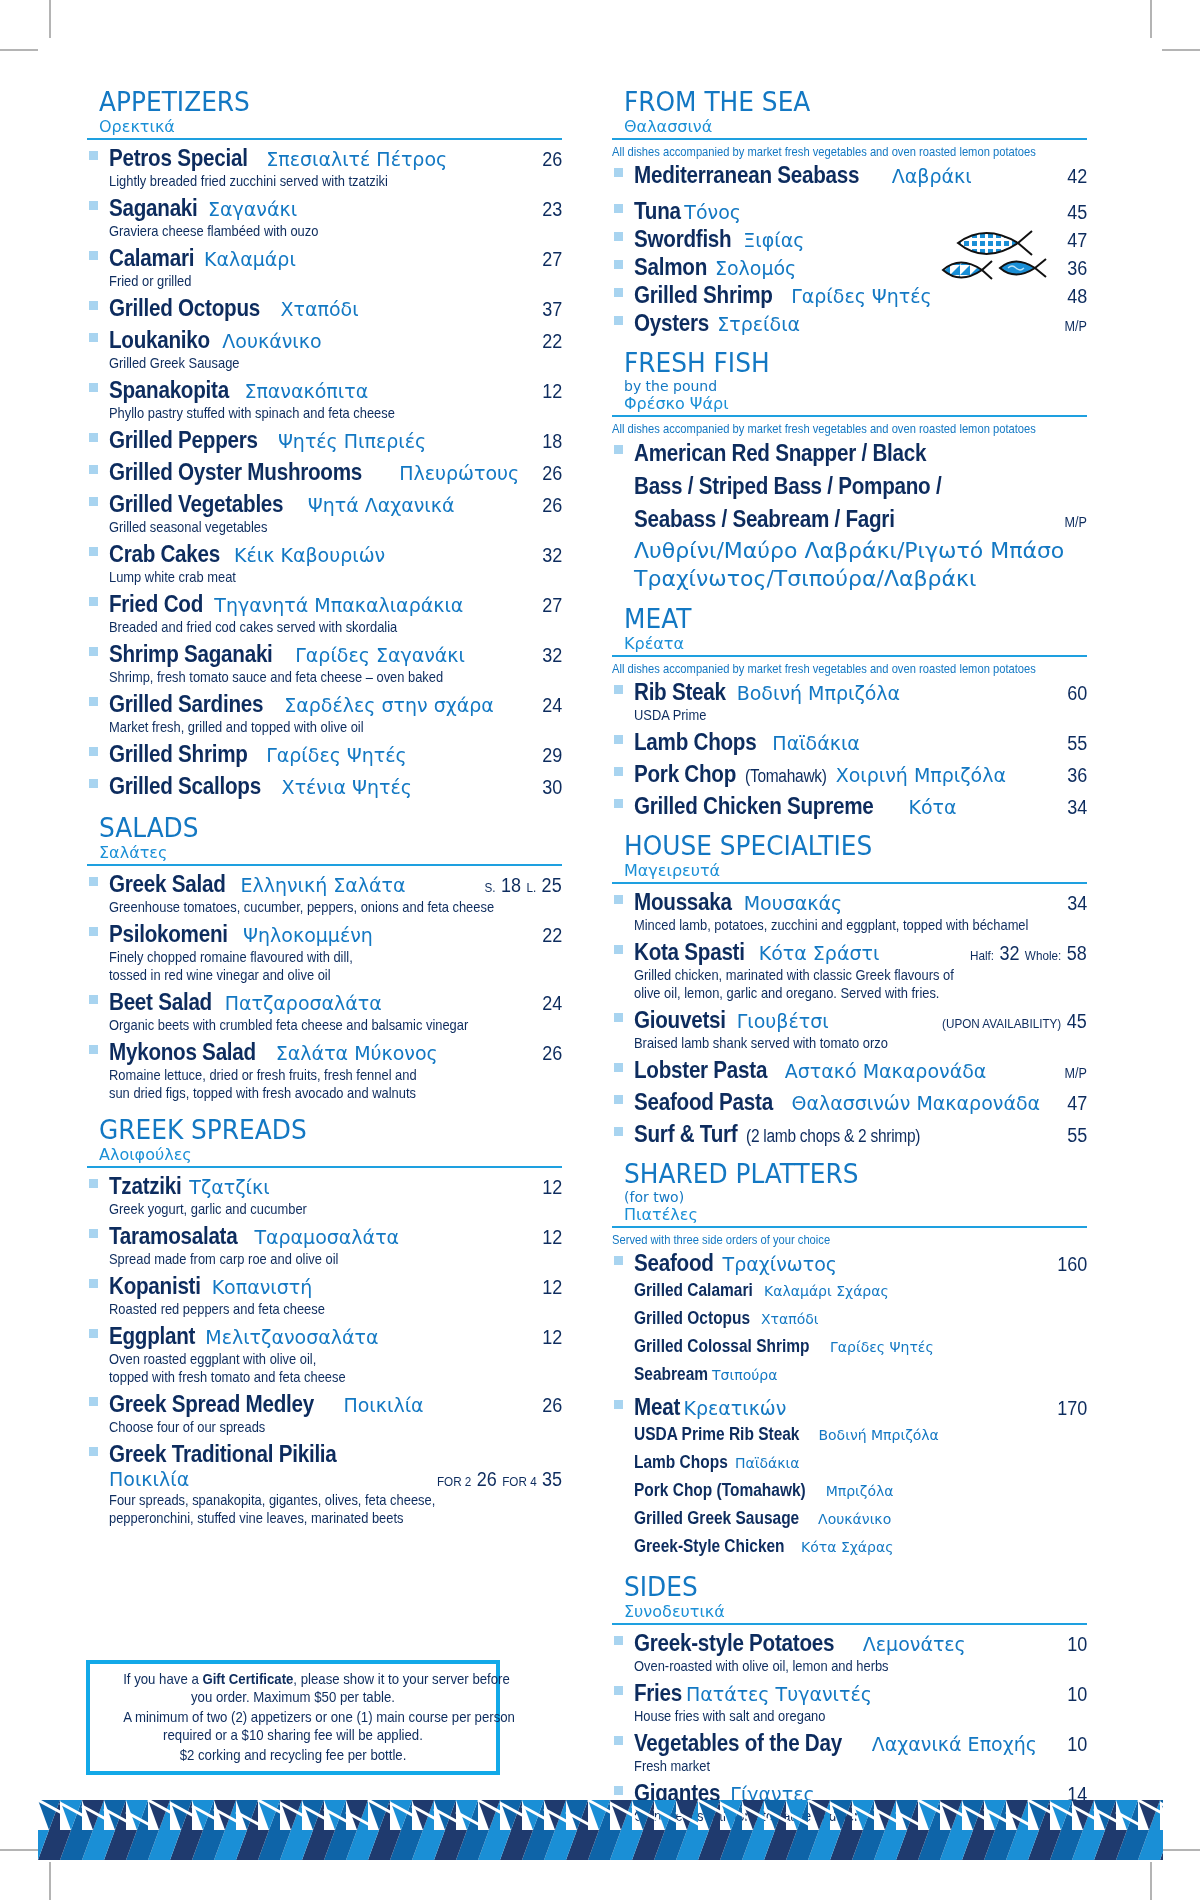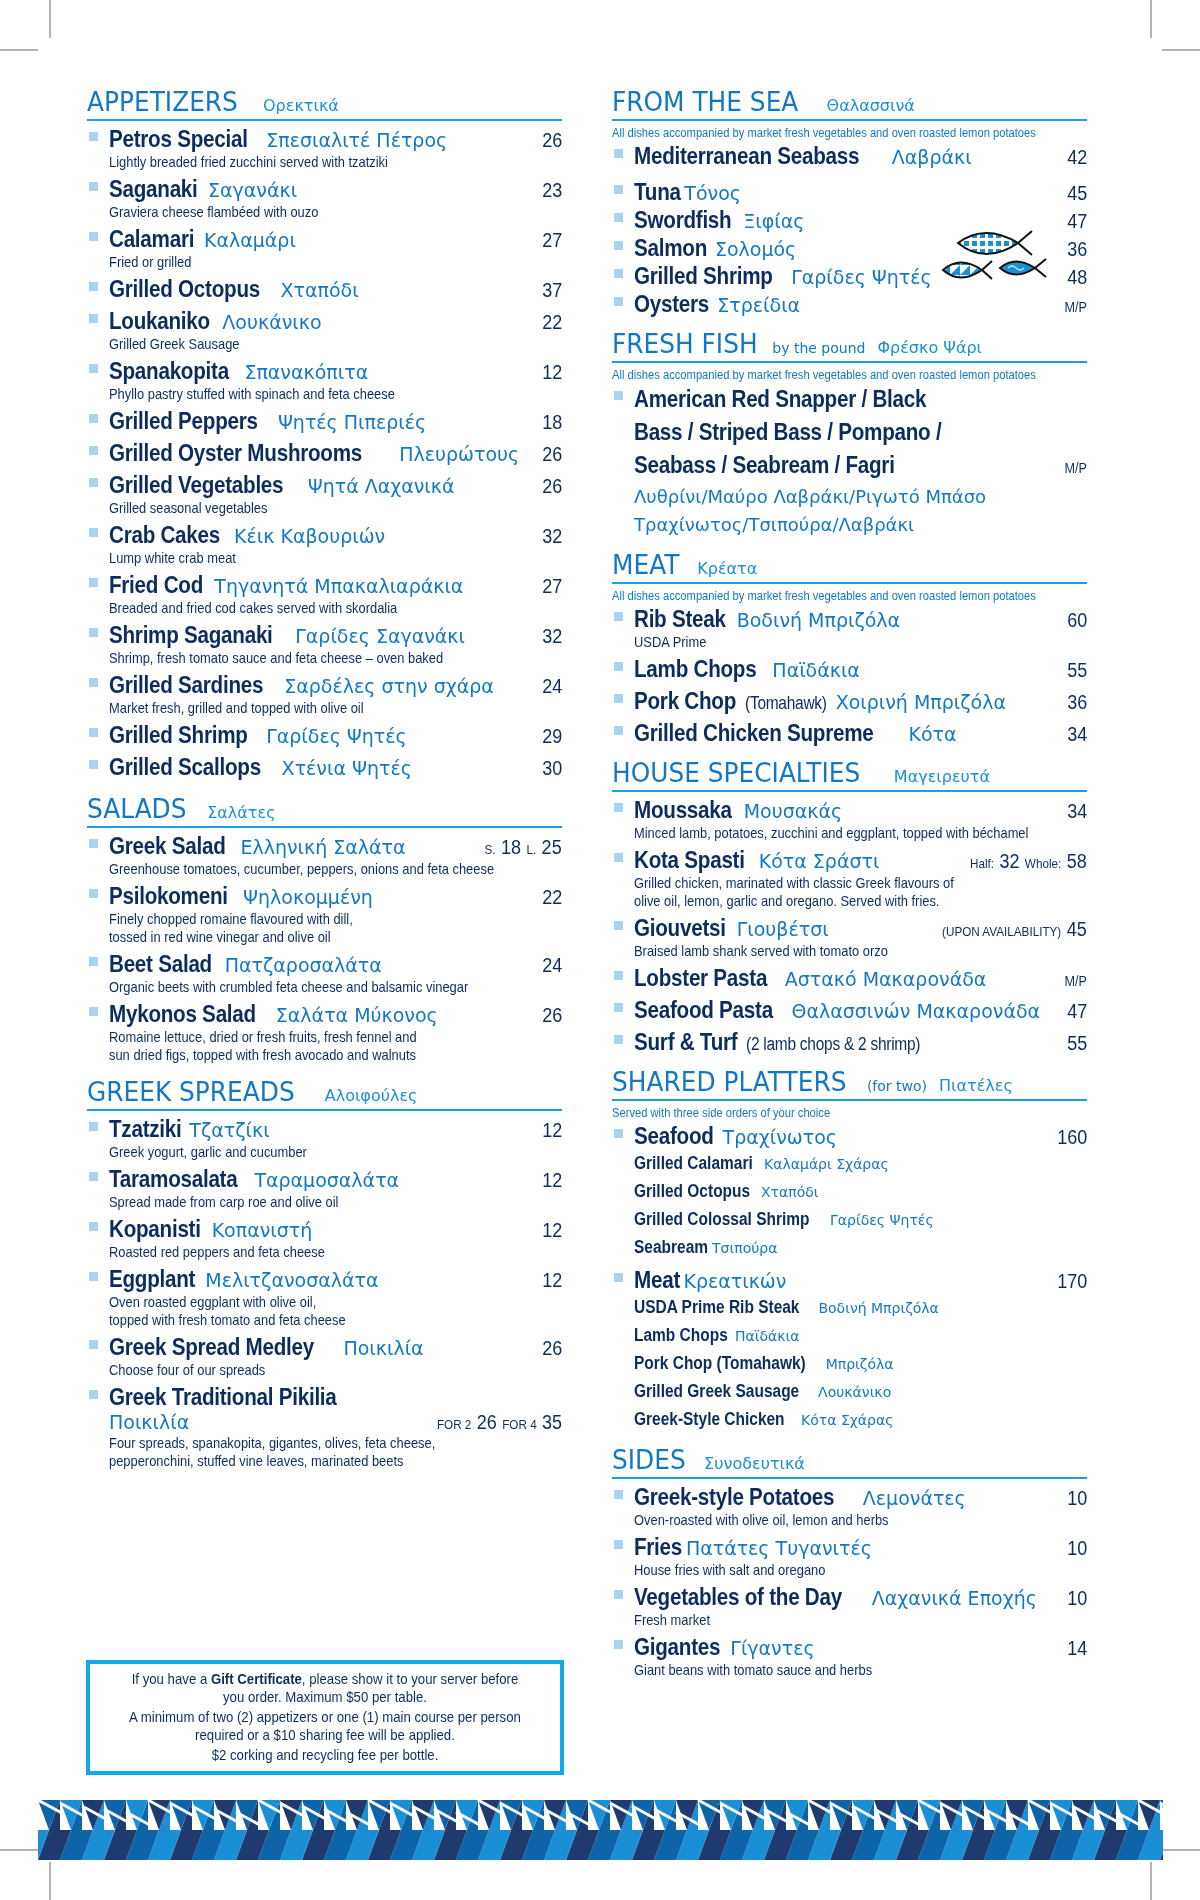--- a/index.html
+++ b/index.html
@@ -11,20 +11,21 @@
     .col { position: absolute; top: 86px; }
     .col-left { left: 87px; width: 475px; }
     .col-right { left: 612px; width: 475px; }
 
     .section { margin-bottom: 10px; }
     .section-head {
       display: flex; align-items: baseline;
       border-bottom: 2px solid #1ea0e0;
       padding-bottom: 2px; margin-bottom: 4px;
       white-space: nowrap;
+      flex-direction: column;
     }
     .section-title {
       font-family: "DejaVu Sans", sans-serif;
       font-size: 27px; letter-spacing: 0px;
       color: #1378c3; font-weight: normal;
       transform: scaleX(0.92); transform-origin: left;
       text-transform: uppercase;
     }
     .section-title-extra {
       font-family: "DejaVu Sans", sans-serif;
@@ -79,25 +80,25 @@
       transform: scaleX(0.86); transform-origin: left; display: inline-block;
     }
     .sub-greek {
       font-family: "DejaVu Sans", sans-serif;
       font-size: 14px; color: #1378c3; margin-left: -8px;
     }
 
     .multi-name { white-space: normal; line-height: 30px; }
     .multi-greek {
       font-family: "DejaVu Sans", sans-serif;
-      font-size: 18px; color: #1378c3; line-height: 28px;
+      font-size: 22px; color: #1378c3; line-height: 28px;
     }
 
     .notice {
-      position: absolute; left: 86px; top: 1660px; width: 478px; height: 115px;
+      position: absolute; left: 86px; top: 1660px; width: 414px; height: 115px;
       border: 4px solid #12a9e8; padding: 6px 10px;
       text-align: center;
       font-family: "Liberation Sans", sans-serif; font-size: 15px;
       color: #0d2c5e; line-height: 18px;
     }
     .notice p { transform: scaleX(0.88); white-space: nowrap; }
     .notice p + p { margin-top: 2px; }
 
     .fish { position: absolute; left: 940px; top: 225px; width: 110px; height: 65px; }
 

